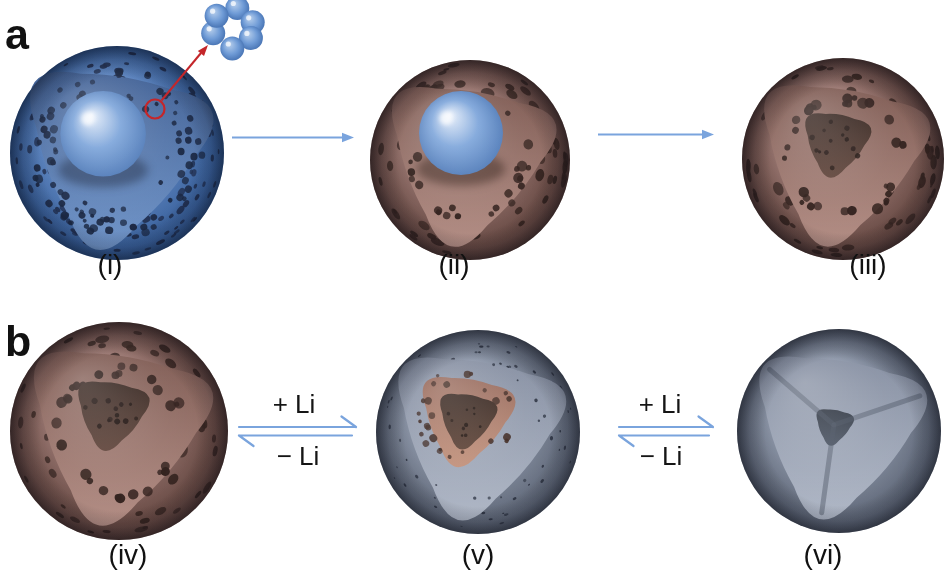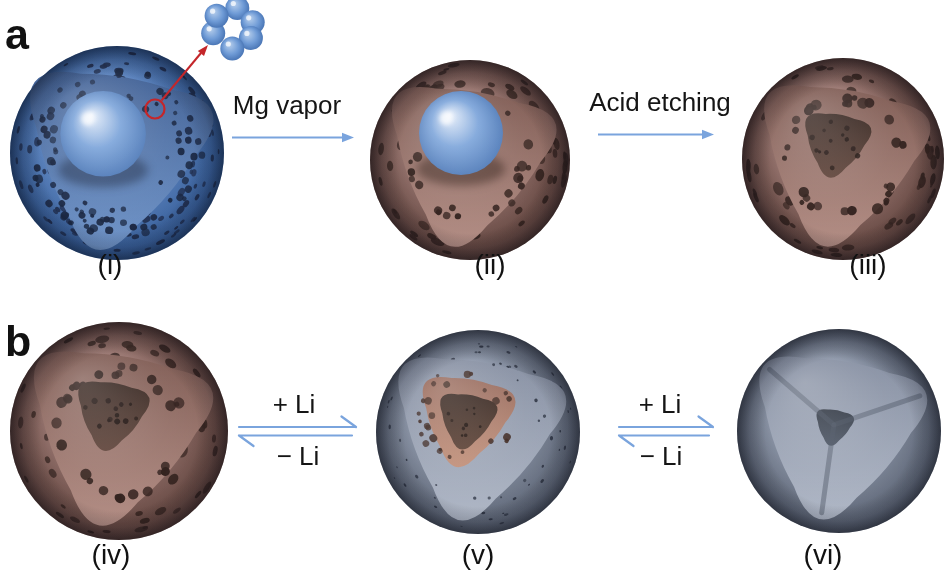--- a/index.html
+++ b/index.html
@@ -866,27 +866,25 @@
         <circle cx="246.9" cy="33.4" r="2.6" fill="#ffffff" opacity="0.7"></circle>
         <circle cx="232.3" cy="48.5" r="12" fill="url(#clus)"></circle>
         <circle cx="228.3" cy="44" r="2.6" fill="#ffffff" opacity="0.7"></circle>
         <circle cx="213.2" cy="33.3" r="12" fill="url(#clus)"></circle>
         <circle cx="209.2" cy="28.799999999999997" r="2.6" fill="#ffffff" opacity="0.7"></circle>
         <circle cx="216.6" cy="15.7" r="12" fill="url(#clus)"></circle>
         <circle cx="212.6" cy="11.2" r="2.6" fill="#ffffff" opacity="0.7"></circle>
       </g>
     </svg>
 
-  <div class="rlabel" style="left:287px;top:92px">Mg vapor</div>
-  <div class="rlabel" style="left:660px;top:89px">Acid etching</div>
   <div class="rlabel" style="left:294px;top:391px">+ Li</div>
   <div class="rlabel" style="left:298px;top:443px">− Li</div>
   <div class="rlabel" style="left:660px;top:391px">+ Li</div>
   <div class="rlabel" style="left:661px;top:443px">− Li</div>
 
   <div class="cap" style="left:110px;top:250px">(i)</div>
-  <div class="cap" style="left:490px;top:250px">(ii)</div>
+  <div class="cap" style="left:454px;top:250px">(ii)</div>
   <div class="cap" style="left:868px;top:250px">(iii)</div>
-  <div class="cap" style="left:111px;top:540px">(iv)</div>
+  <div class="cap" style="left:128px;top:540px">(iv)</div>
   <div class="cap" style="left:478px;top:540px">(v)</div>
   <div class="cap" style="left:823px;top:540px">(vi)</div>
 
 </div>
 
 </body></html>

